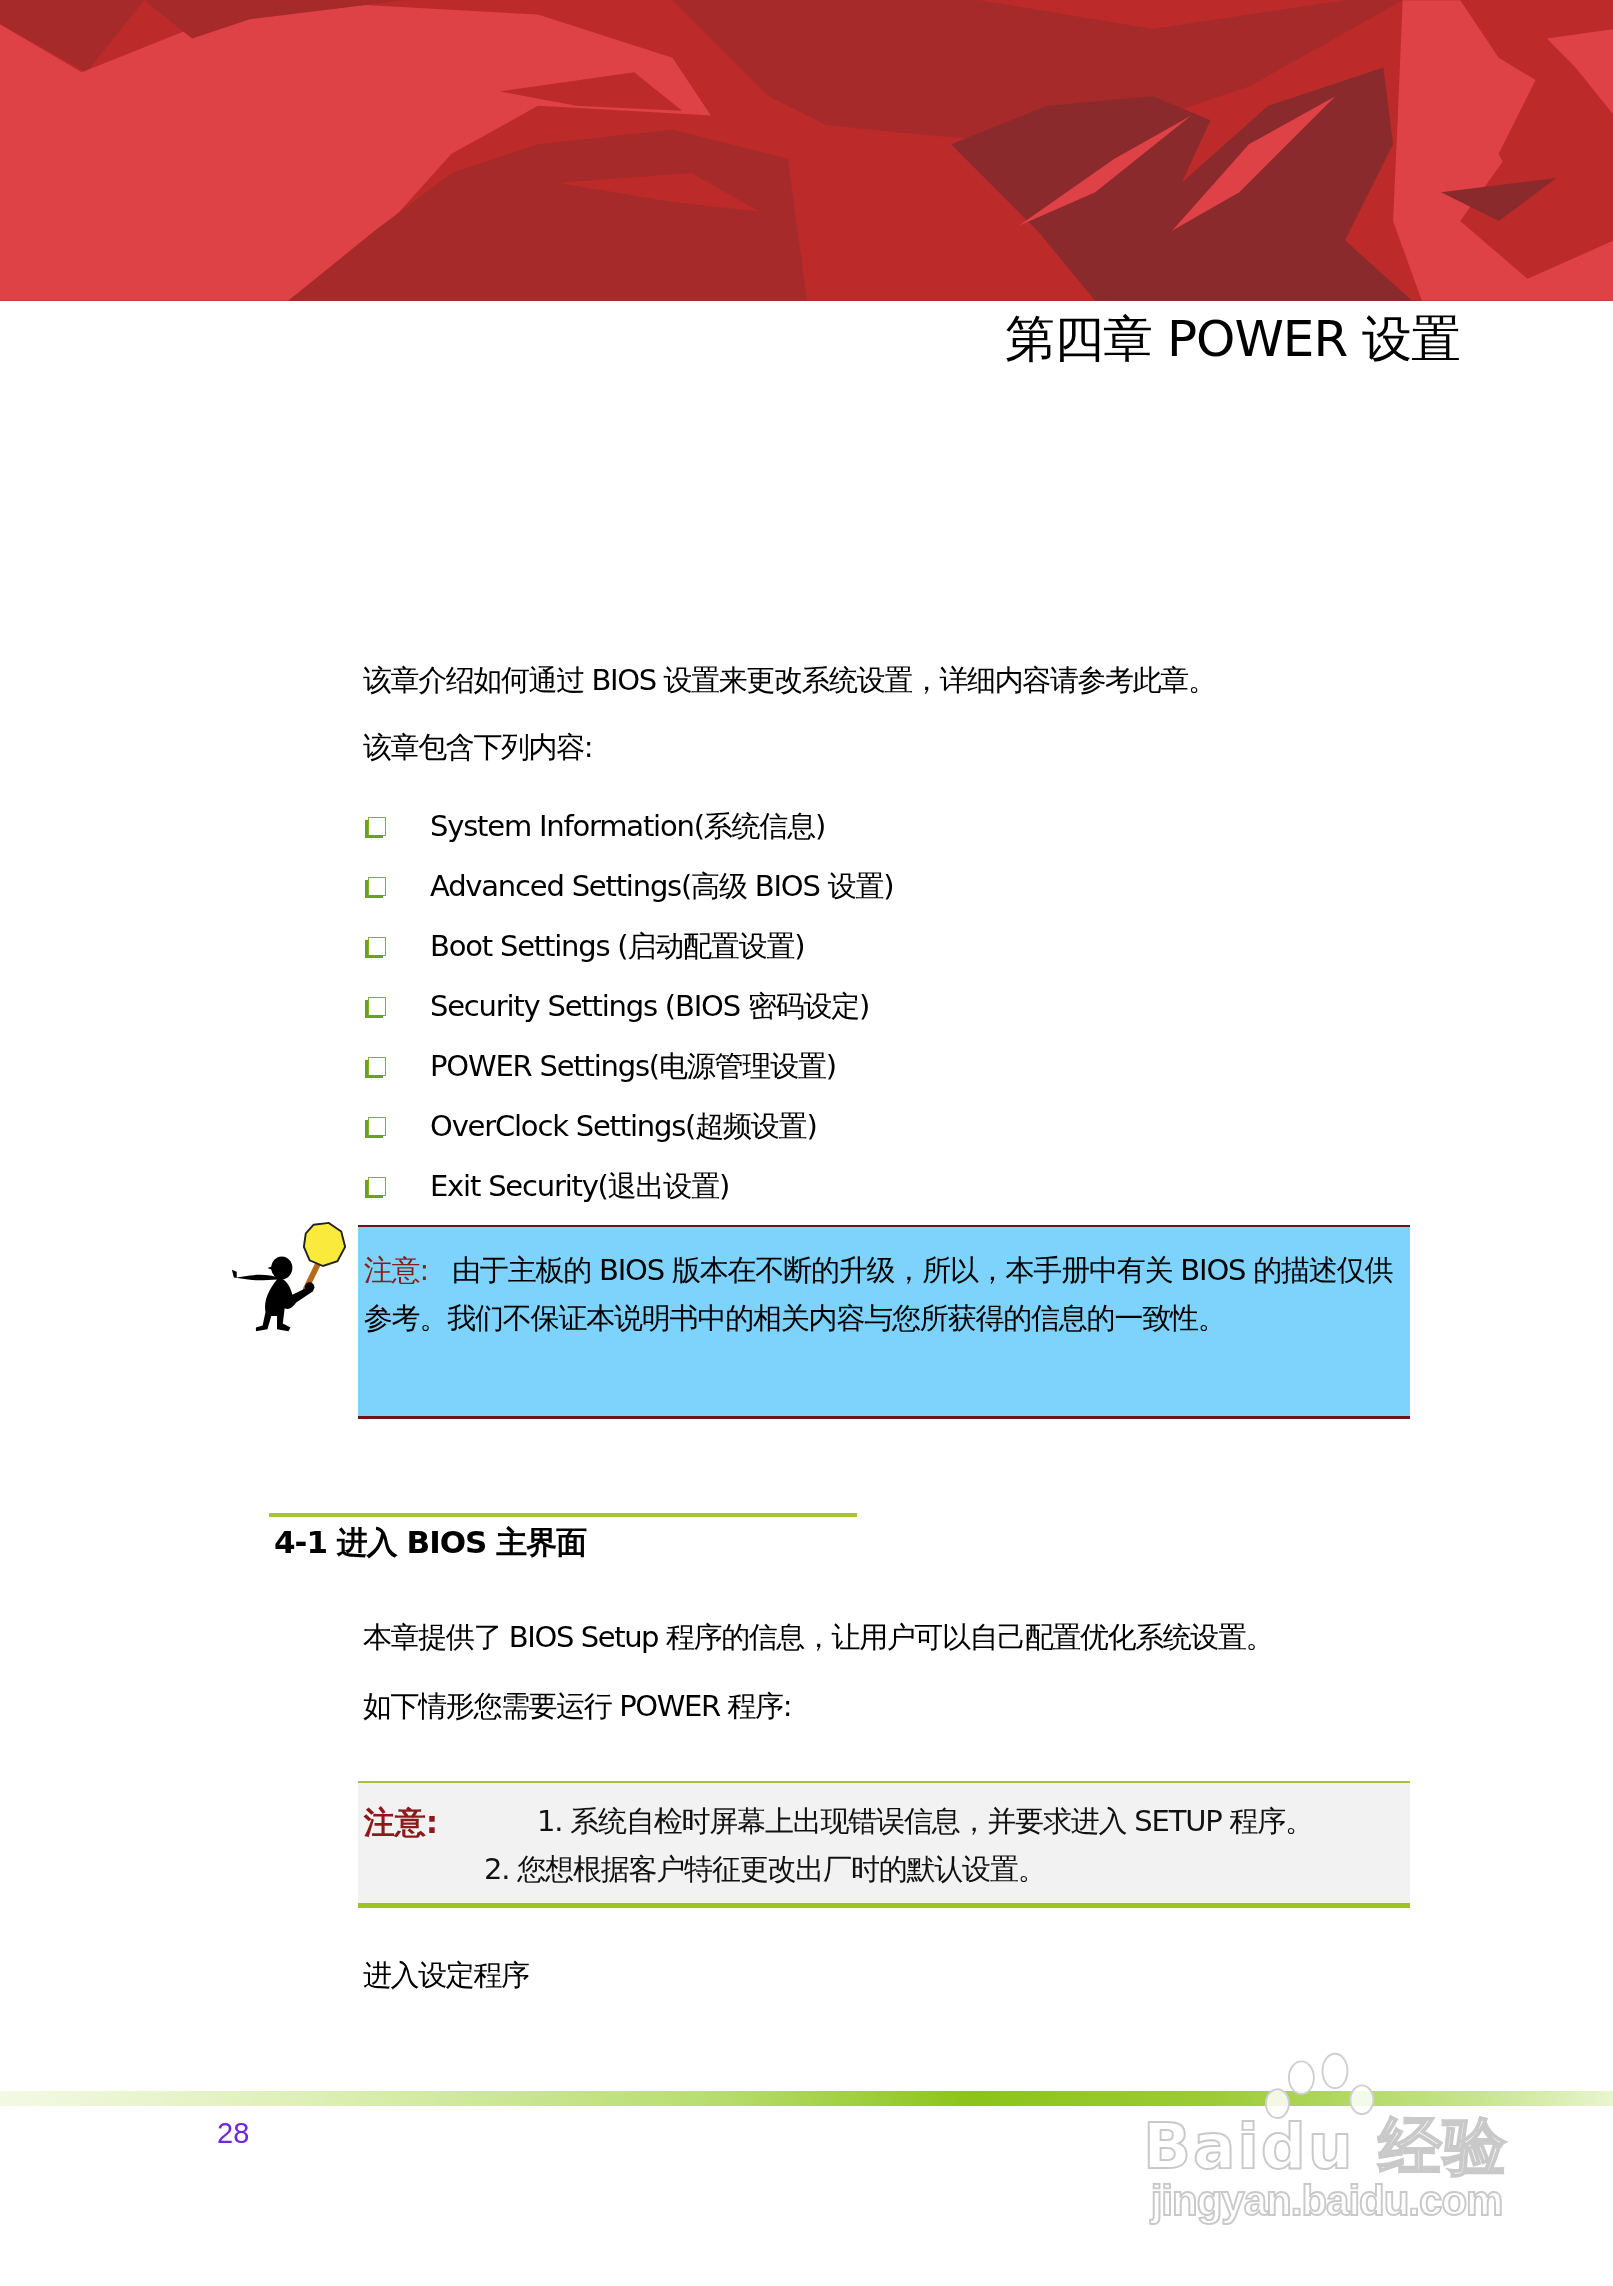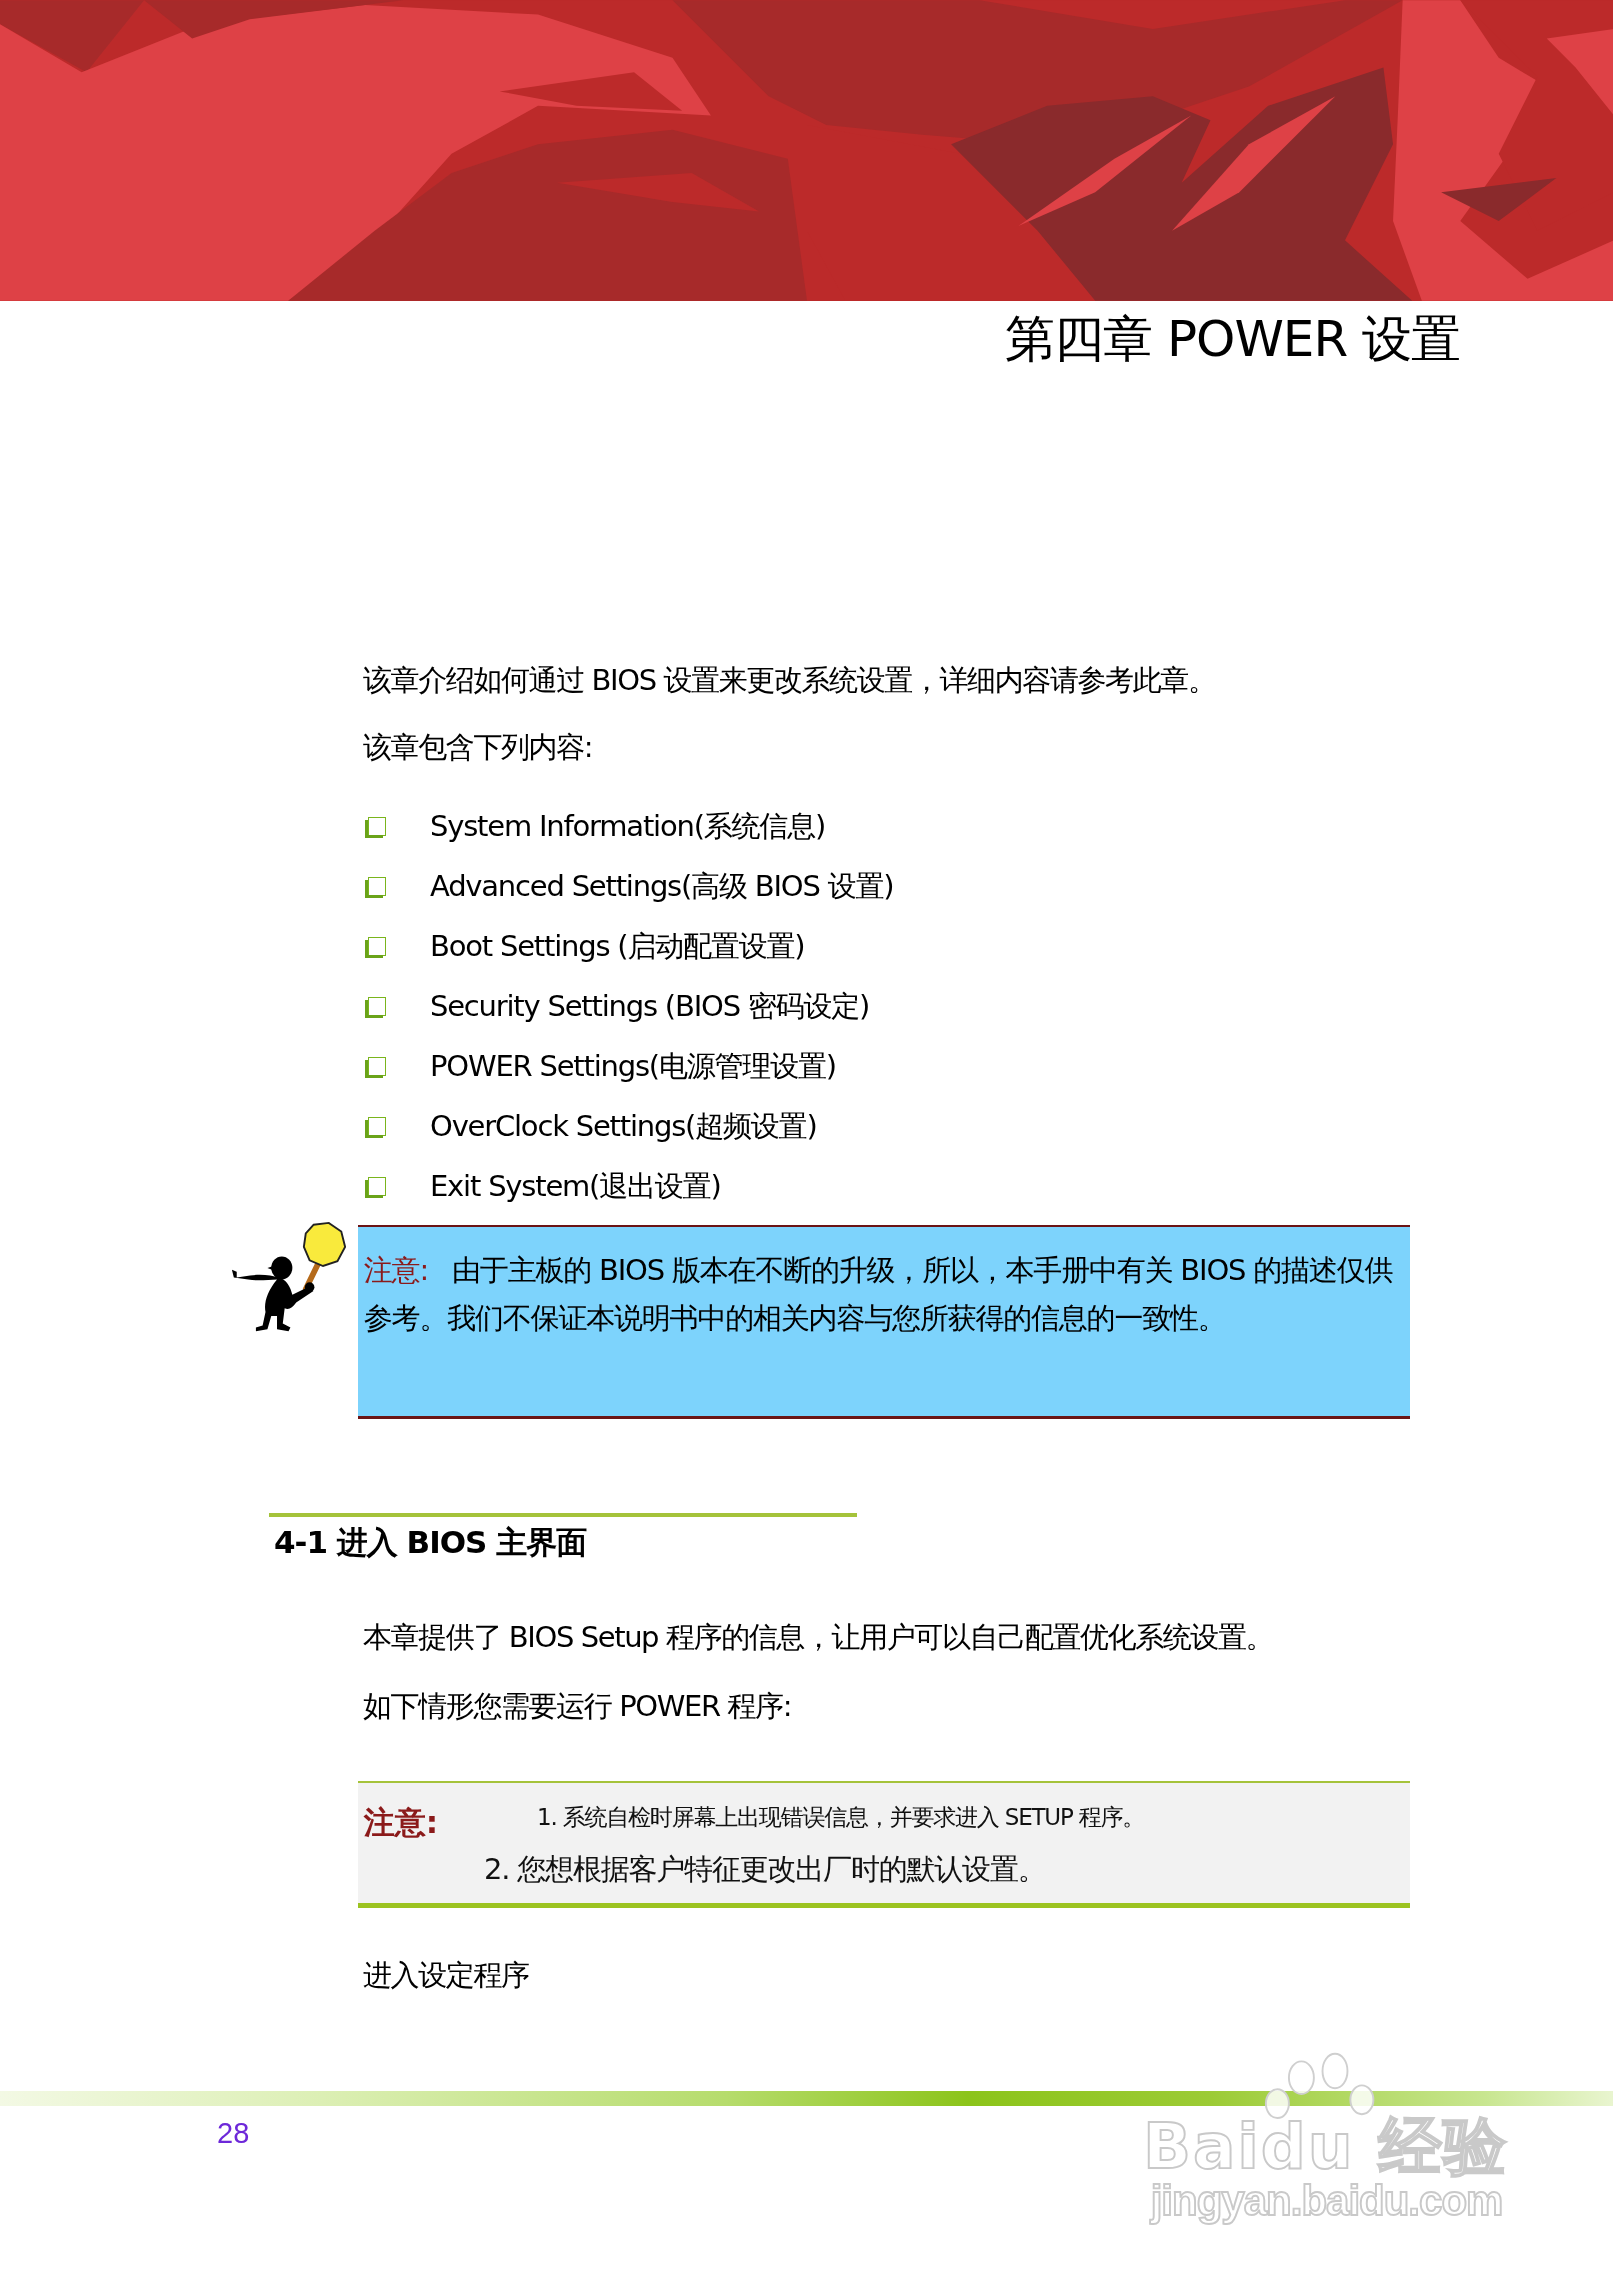--- a/index.html
+++ b/index.html
@@ -18,21 +18,21 @@
   .note1 { position:absolute; left:358px; top:1225px; width:1052px; height:194px; background:#7dd3fc;
            border-top:2.9px solid #6b1414; border-bottom:3.8px solid #6b1414; box-sizing:border-box; }
   .note1 .txt { position:absolute; left:5.8px; top:19px; width:1042px; font-size:29px; line-height:48px; letter-spacing:-1.2px; color:#000; }
   .note-label { color:#8b1a1a; }
   .figure { position:absolute; left:229px; top:1220px; width:120px; height:117px; }
   .sec-rule { position:absolute; left:269px; top:1513px; width:588px; height:3.8px; background:#a5c33a; }
   .sec-head { position:absolute; left:274px; top:1522px; font-size:31px; font-weight:bold; letter-spacing:-1px; white-space:nowrap; color:#000; }
   .note2 { position:absolute; left:358px; top:1781px; width:1052px; height:127px; background:#f2f2f2;
            border-top:2.9px solid #a5c33a; border-bottom:5.8px solid #9cc320; box-sizing:border-box; }
   .note2 .lbl { position:absolute; left:5.8px; top:19px; font-size:31px; font-weight:bold; color:#8b1a1a; }
-  .note2 .i1 { position:absolute; left:179px; top:19px; font-size:23px; letter-spacing:-1.2px; white-space:nowrap; }
+  .note2 .i1 { position:absolute; left:179px; top:19px; font-size:29px; letter-spacing:-1.2px; white-space:nowrap; }
   .note2 .i2 { position:absolute; left:126px; top:67px; font-size:29px; letter-spacing:-1.2px; white-space:nowrap; }
   .footer-bar { position:absolute; left:0; top:2091px; width:1614px; height:15.4px;
                 background:linear-gradient(to right,#f3f9e4 0%,#dcefb4 20%,#b6dc6c 45%,#8cc41a 60%,#9ccb35 75%,#c8e690 92%,#e9f5d0 100%); }
   .page-num { position:absolute; left:217px; top:2117px; font-family:Liberation Sans, sans-serif; font-size:29px; color:#6d28d9; }
   .watermark { position:absolute; left:1143px; top:2044px; width:384px; height:183px; }
   .wm-text1 { position:absolute; left:0; top:60px; font-size:63px; font-weight:bold; color:#fff;
               -webkit-text-stroke:1.9px #c9c9c9; letter-spacing:1.9px; white-space:nowrap; font-family:"DejaVu Sans",sans-serif; }
   .wm-text2 { position:absolute; left:7.7px; top:133px; font-size:42px; font-weight:bold; color:#fff;
               -webkit-text-stroke:1.9px #c9c9c9; letter-spacing:-1px; white-space:nowrap; font-family:Liberation Sans, sans-serif; }
 </style>
@@ -85,21 +85,21 @@
   <li>
       <span class="cb"></span>
       <span class="label">POWER Settings(电源管理设置)</span>
     </li>
   <li>
       <span class="cb"></span>
       <span class="label">OverClock Settings(超频设置)</span>
     </li>
   <li>
       <span class="cb"></span>
-      <span class="label">Exit System(退出设置)</span>
+      <span class="label">Exit Security(退出设置)</span>
     </li>
 </ul>
 
 <div class="figure">
   <svg width="120" height="117" viewBox="0 0 125 122">
     <line x1="80" y1="72" x2="98" y2="35" stroke="#b56a1a" stroke-width="6" stroke-linecap="round"></line>
     <polygon points="88,5 104,3 117,12 121,28 113,43 98,48 84,42 78,28 80,14" fill="#f9ea3c" stroke="#222" stroke-width="2"></polygon>
     <ellipse cx="55" cy="50" rx="11" ry="12" fill="#000"></ellipse>
     <path d="M40 50 L52 46 L50 54 Z" fill="#000"></path>
     <path d="M50 62 C42 62 30 64 20 62 L5 60 L3 52 L8 54 L8 60 L22 58 C34 56 44 58 52 60 C60 62 64 70 66 78 L82 70 L88 74 L70 86 C66 92 62 94 58 92 L56 108 L64 112 L62 116 L50 114 L50 100 L44 100 L40 114 L28 116 L28 112 L35 110 L38 96 C36 86 40 74 50 62 Z" fill="#000"></path>

